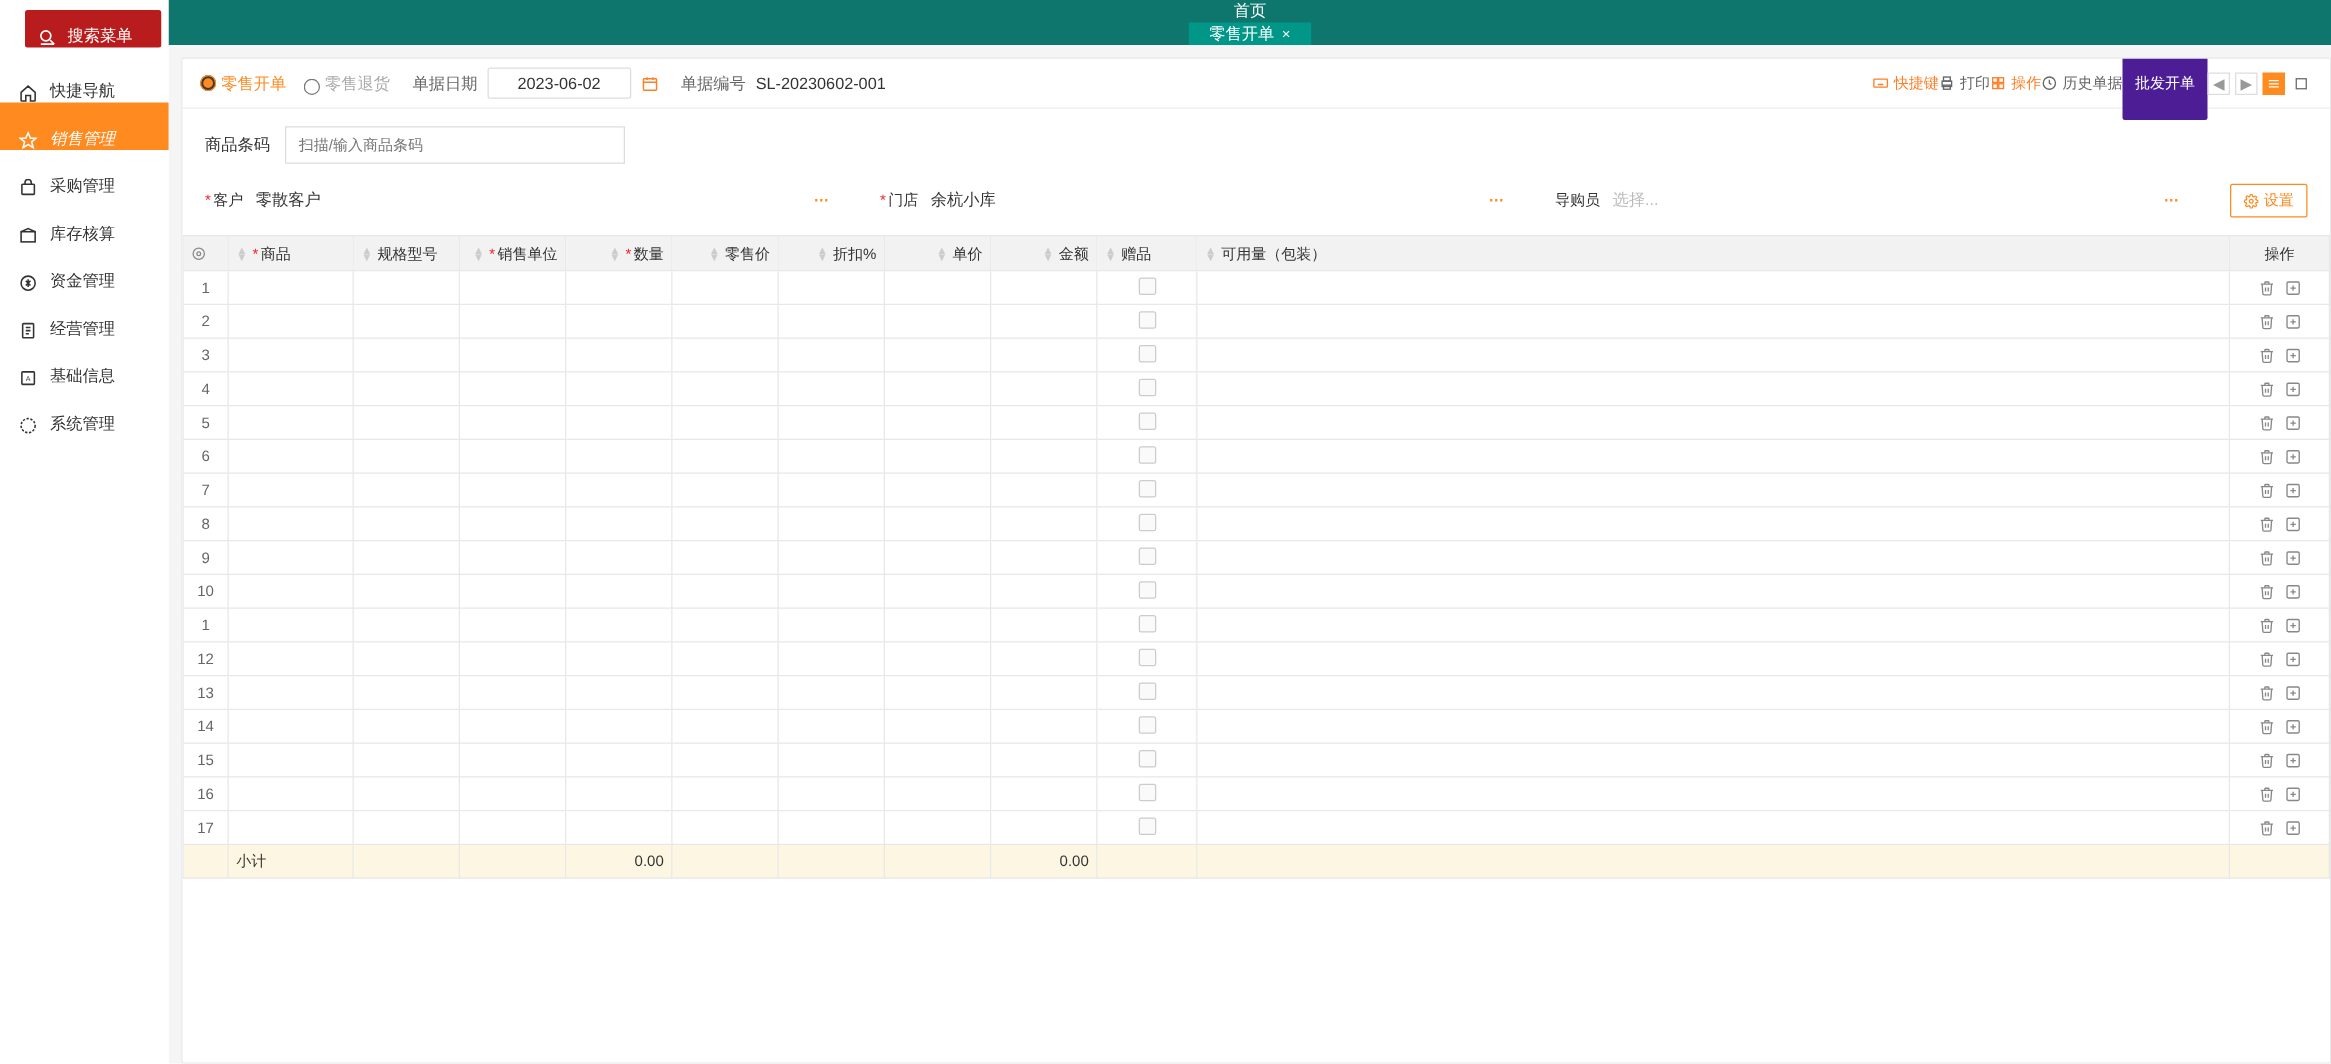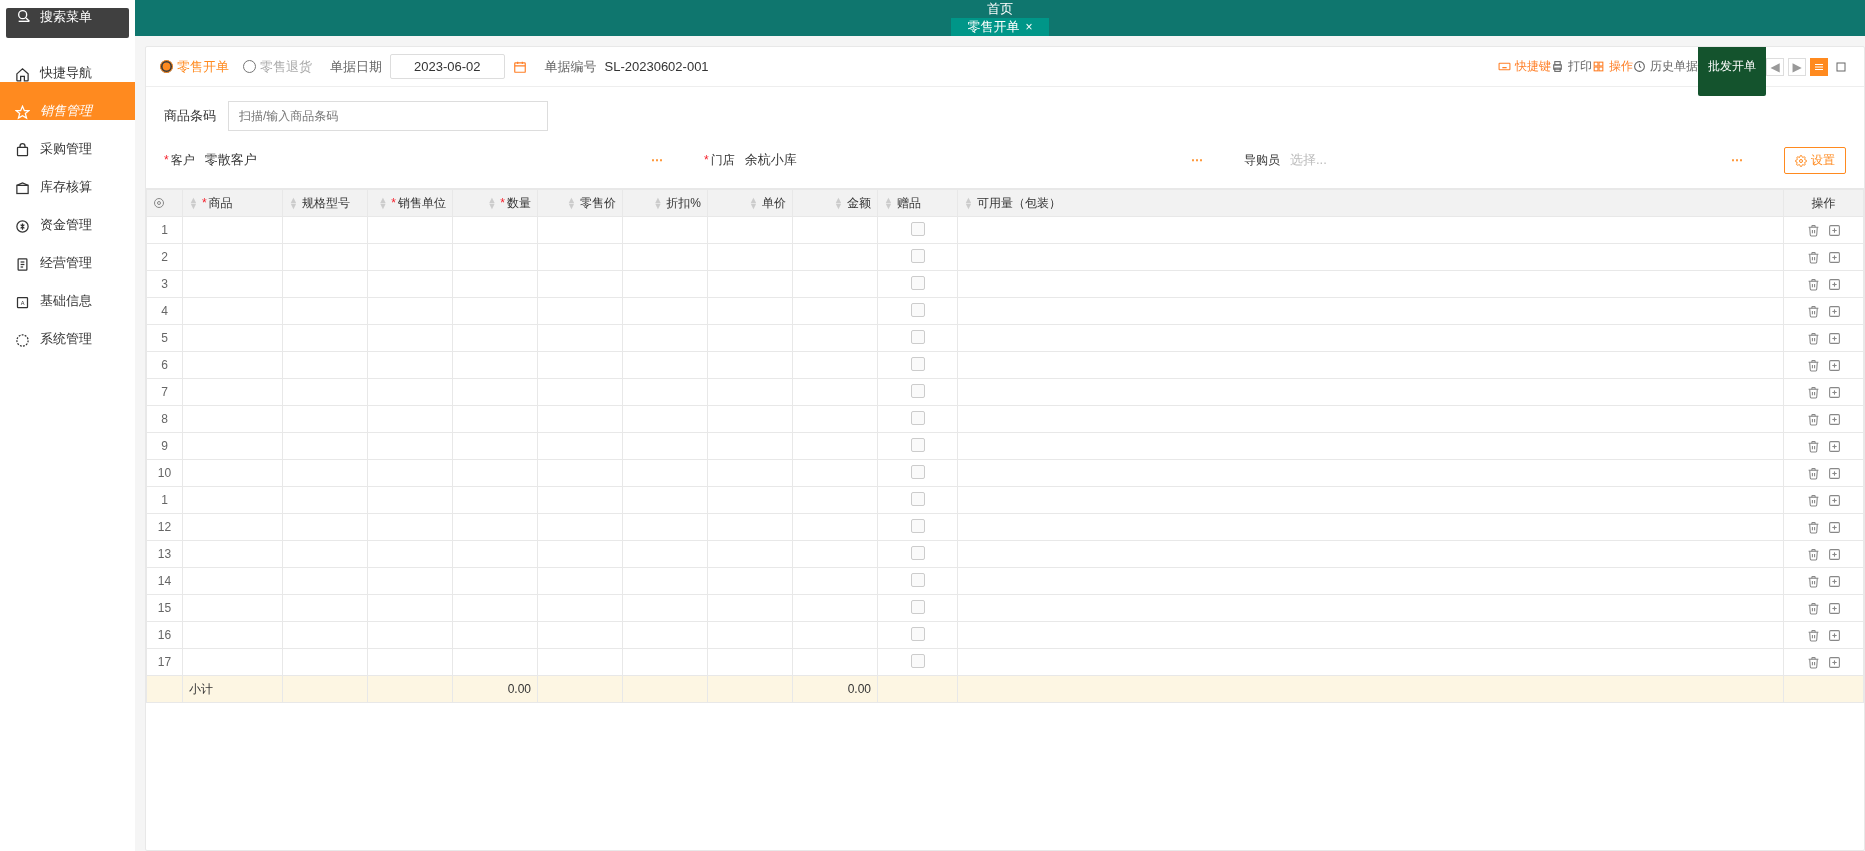--- a/index.html
+++ b/index.html
@@ -4,21 +4,21 @@
 <style>
 * { box-sizing: border-box; margin: 0; padding: 0; }
 body { font-family: "Microsoft YaHei", Arial, sans-serif; font-size: 12px; color: #333; background: #fff; overflow: hidden; }
 
 
 .app { display: flex; height: 851px; width: 1865px; }
 .sidebar { width: 135px; background: #fff; display: flex; flex-direction: column; padding-top: 4px; }
 .main { flex: 1; display: flex; flex-direction: column; }
 
 
-.search-menu { margin: 4px 6px 6px 6px; background: #404040; color: #fff; height: 30px; display: flex; align-items: flex-start; padding: 0 10px; border-radius: 2px; font-size: 13px; gap: 8px; }
+.search-menu { margin: 4px 6px 6px 20px; background: #b91c1c; color: #fff; height: 30px; display: flex; align-items: flex-end; padding: 0 10px; border-radius: 2px; font-size: 13px; gap: 8px; }
 .nav-item { height: 38px; display: flex; align-items: flex-end; padding: 0 14px; gap: 10px; font-size: 13px; color: #333; cursor: pointer; }
 .nav-item.active { background: #ff8a1f; color: #fff; font-style: italic; }
 .nav-icon { width: 16px; height: 16px; display: inline-flex; align-items: center; justify-content: center; }
 
 
 .tab-bar { height: 36px; background: #0f766e; display: flex; align-items: center; flex-direction: column; }
 .tab { padding: 0 16px; display: flex; align-items: center; color: #fff; font-size: 13px; gap: 6px; cursor: pointer; }
 .tab.active { background: #009688; }
 .tab .close { font-size: 12px; }
 
@@ -26,37 +26,37 @@
 .content { flex: 1; padding: 10px 0 0 10px; background: #f5f5f5; display: flex; flex-direction: column; overflow: hidden; }
 .panel { background: #fff; border: 1px solid #e8e8e8; border-radius: 2px; flex: 1; display: flex; flex-direction: column; overflow: hidden; }
 
 
 .panel-top { height: 40px; border-bottom: 1px solid #eee; display: flex; align-items: center; padding: 0 14px; justify-content: space-between; }
 .top-left { display: flex; align-items: center; gap: 18px; }
 .radio-group { display: flex; gap: 14px; }
 .radio { display: flex; align-items: center; gap: 4px; font-size: 13px; }
 .radio input { accent-color: #ff8a1f; }
 .radio.sel { color: #ff8a1f; }
-.radio.unsel { color: #aaa; }
+.radio.unsel { color: #aaa; align-items: flex-end; }
 .field-inline { display: flex; align-items: center; gap: 8px; font-size: 13px; }
 .field-inline .lbl { color: #666; }
 .date-val { border: 1px solid #ddd; padding: 4px 23px; border-radius: 2px; min-width: 90px; font-size: 13px; }
 .cal-icon { color: #ff7f27; }
 .top-right { display: flex; align-items: center; font-size: 12px; }
 .link-btn { display: flex; align-items: center; gap: 4px; color: #666; cursor: pointer; }
 .link-btn.orange { color: #ff7f27; }
-.btn-primary { background: #14532d; color: #fff; padding: 21px 10px; border-radius: 2px; cursor: pointer; font-size: 12px; }
+.btn-primary { background: #4c1d95; color: #fff; padding: 21px 10px; border-radius: 2px; cursor: pointer; font-size: 12px; }
 .nav-arrows { display: flex; align-items: center; gap: 4px; color: #999; }
 .nav-arrows .arr { border: 1px solid #ddd; width: 18px; height: 18px; display: flex; align-items: center; justify-content: center; cursor: pointer; }
 .sq-orange { width: 18px; height: 18px; background: #ff8a1f; display: flex; align-items: center; justify-content: center; color: #fff; }
 
 
 .barcode-row { padding: 14px 18px 10px 18px; display: flex; align-items: center; gap: 12px; }
 .barcode-row .lbl { font-size: 13px; color: #333; }
-.barcode-input { border: 1px solid #ddd; height: 30px; width: 320px; padding: 0 10px; font-size: 12px; color: #999; }
+.barcode-input { border: 1px solid #ddd; height: 30px; width: 272px; padding: 0 10px; font-size: 12px; color: #999; }
 
 
 .filter-row { display: flex; align-items: center; padding: 6px 18px 14px 18px; gap: 40px; }
 .filter-group { display: flex; align-items: center; gap: 10px; flex: 1; }
 .filter-group .lbl { font-size: 12px; color: #333; white-space: nowrap; }
 .req { color: #f5222d; margin-right: 2px; }
 .picker { flex: 1; display: flex; align-items: center; justify-content: space-between; border-bottom: 1px solid transparent; padding: 4px 0; }
 .picker .val { font-size: 13px; }
 .picker .val.placeholder { color: #bbb; }
 .picker .dots { color: #ff8a1f; font-weight: bold; letter-spacing: 1px; }

